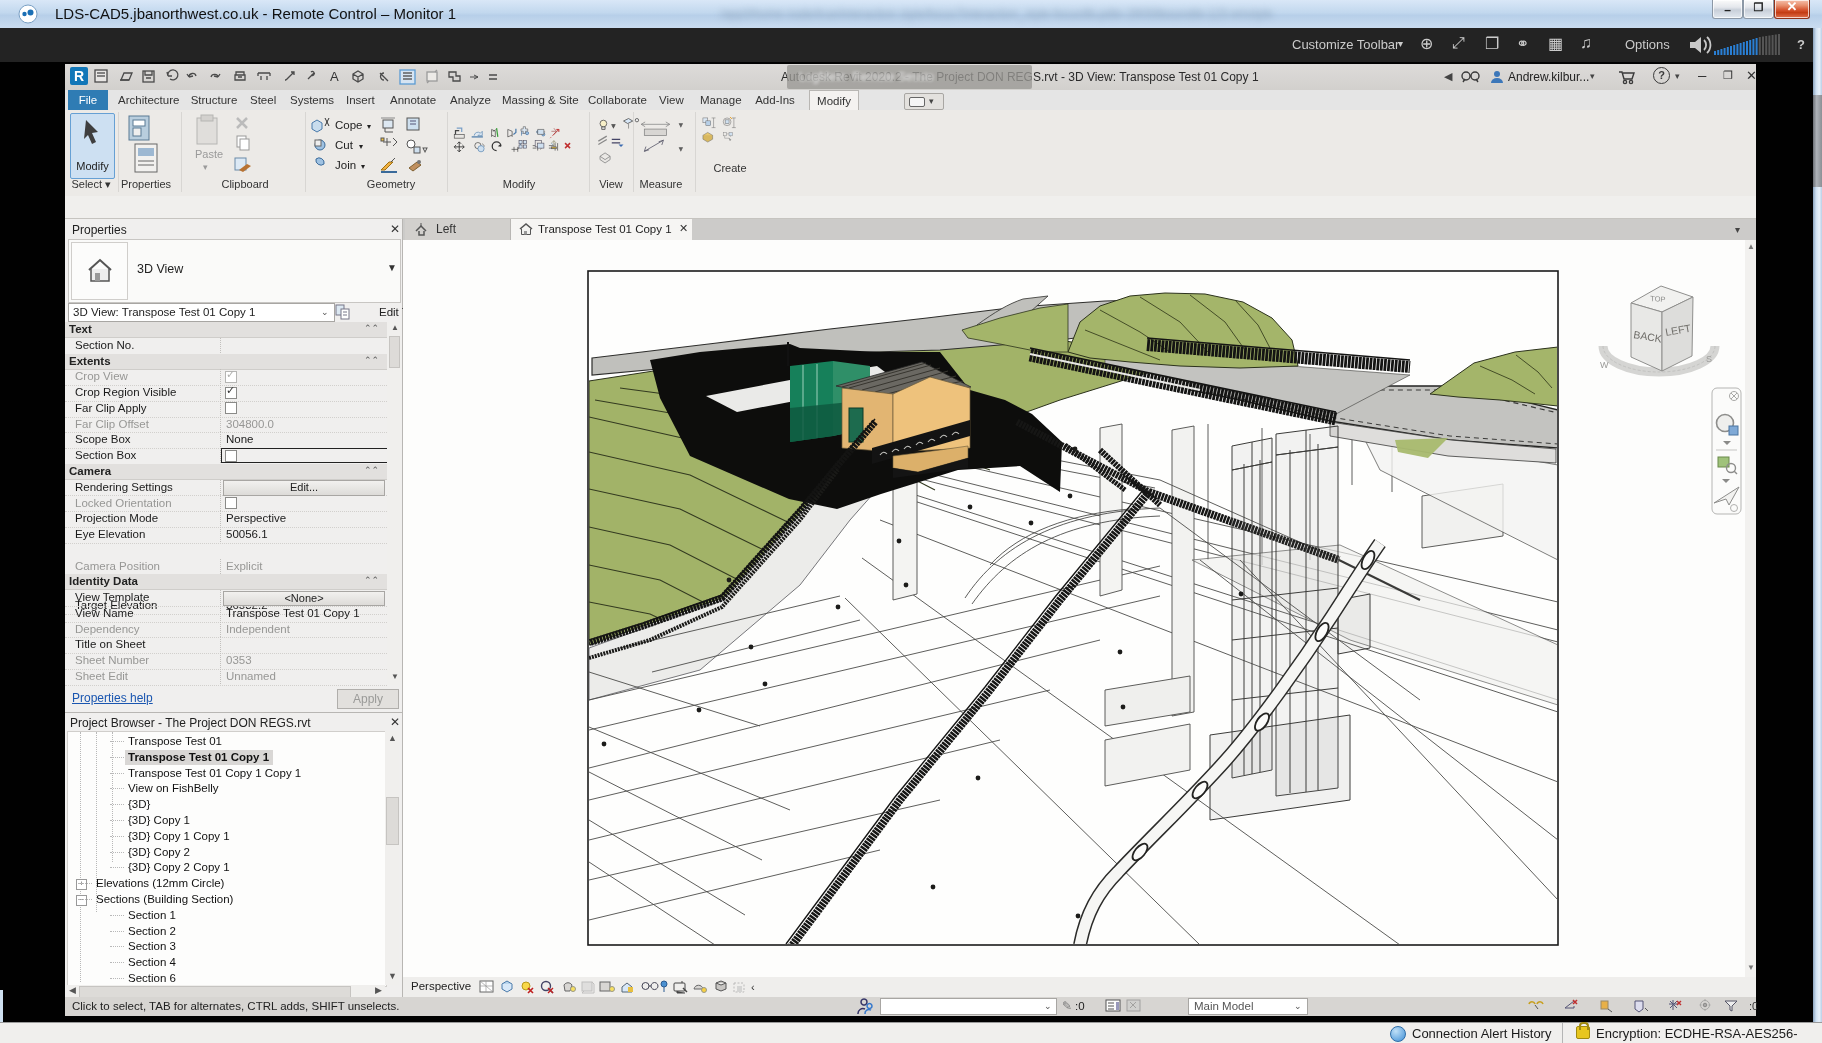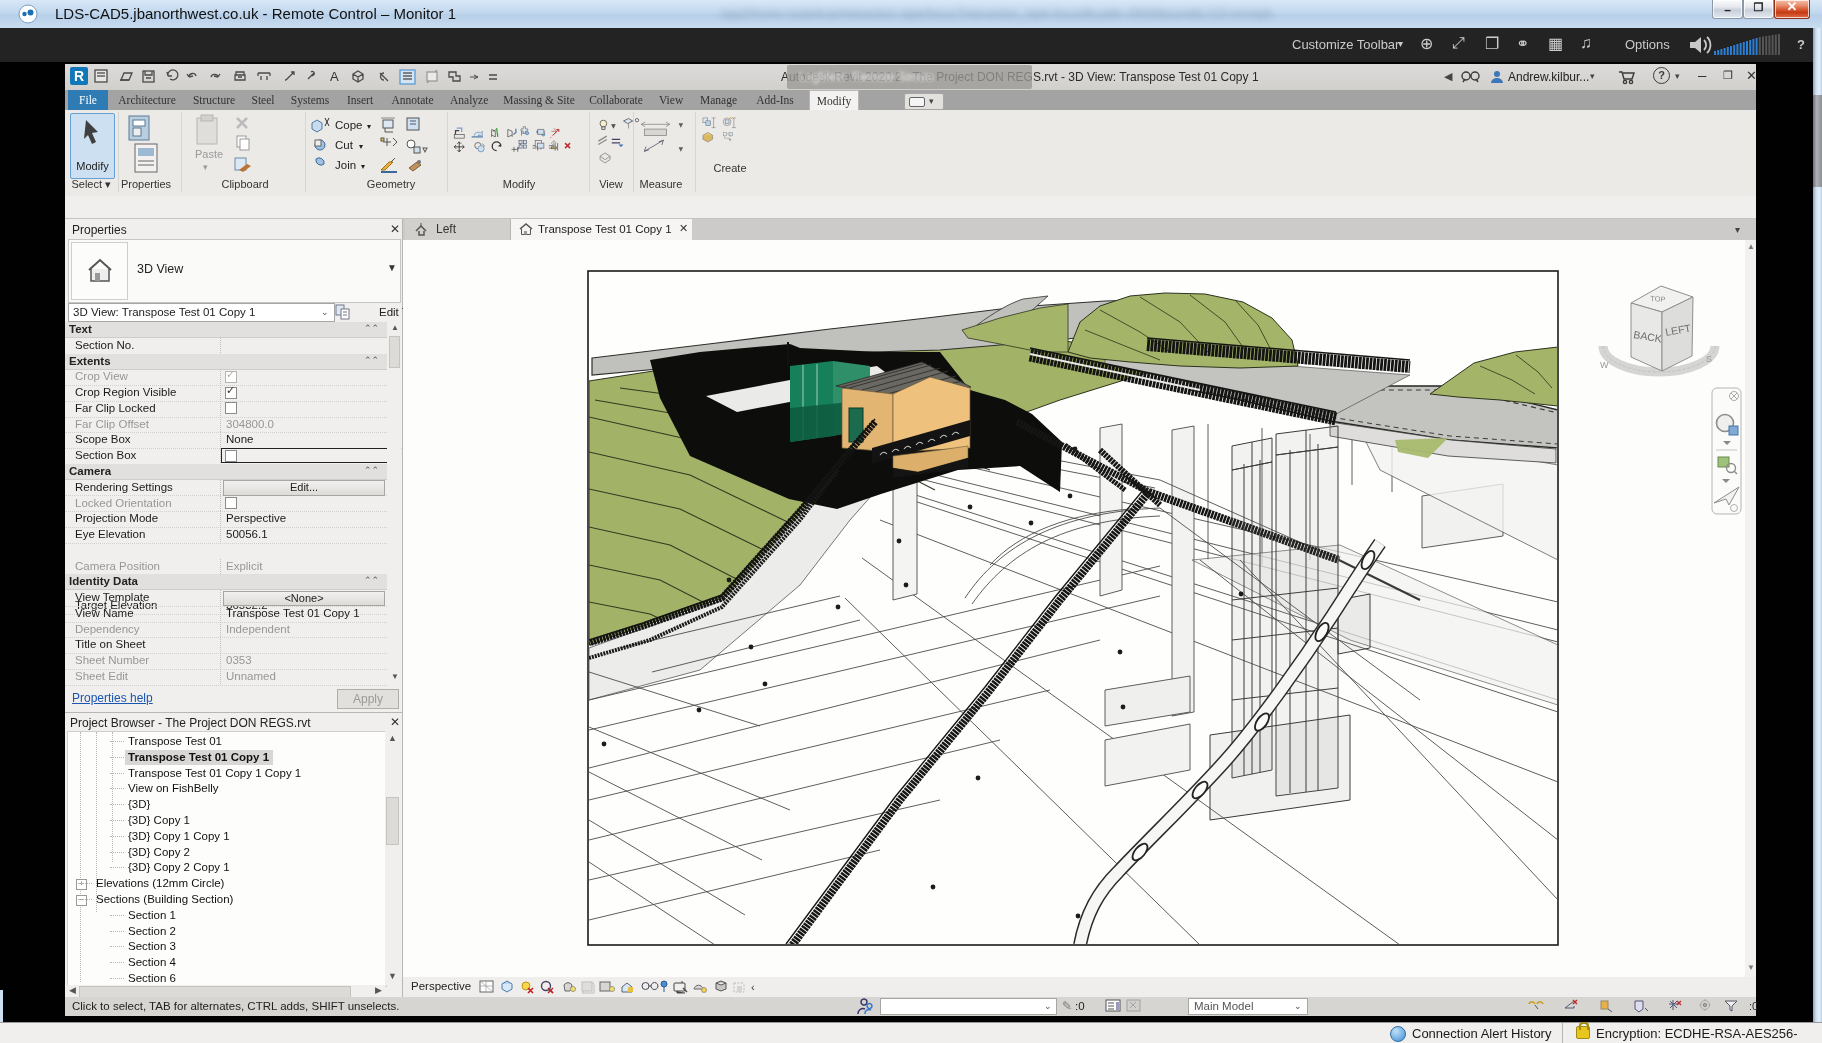--- a/index.html
+++ b/index.html
@@ -28,21 +28,21 @@
   
   #aeroR{left:1813px;top:28px;width:9px;height:994px;
     background:linear-gradient(90deg,#8aa3be,#cfe0f2 35%,#e8f1fa 70%,#b9cfe6);}
   #aeroThumb{left:1813px;top:95px;width:9px;height:92px;
     background:linear-gradient(90deg,#6b6f75,#aeb2b8 40%,#8c9095);}
   #aeroL{left:0px;top:990px;width:3px;height:32px;background:#cfe0f0;}
   
   #rwin{left:65px;top:64px;width:1691px;height:952px;background:#ececea;}
   #rtitle{left:65px;top:64px;width:1691px;height:26px;
     background:linear-gradient(#dddbd9,#d2d0cd);}
-  #rtabs{left:65px;top:90px;width:1691px;height:20px;background:#a3a3a3;font-family:Liberation Serif, serif;}
+  #rtabs{left:65px;top:90px;width:1691px;height:20px;background:#e5e5e5;}
   .rtab{top:0;height:20px;font-size:11.5px;color:#333;text-align:center;line-height:20px;white-space:nowrap;}
   #ribbon{left:65px;top:110px;width:1691px;height:86px;background:#eceae7;}
   #optbar{left:65px;top:196px;width:1691px;height:23px;background:#f0efed;
     border-bottom:1px solid #c6c4c0;box-sizing:border-box;}
   
   .palette{background:#f0efee;}
   .phead{font-size:12px;color:#222;}
   
   .trow{position:absolute;left:67px;width:316px;height:15.8px;font-size:11.5px;color:#111;white-space:nowrap;}
   
@@ -448,30 +448,30 @@
         <span style="position:absolute;left:160px;top:1.5px;width:10px;height:10px;background:#fff;border:1px solid #b5b5b3;"></span>
         <span style="position:absolute;left:161px;top:-1px;font-size:11px;color:#b0b0ae;">✓</span>
       </div>
       <div class="abs" style="left:0;top:63.1px;width:322px;height:15.77px;border-bottom:1px dotted #d2d0cd;">
         <span style="position:absolute;left:10px;top:1px;font-size:11.5px; color:#1a1a1a;">Crop Region Visible</span>
         <span style="position:absolute;left:155px;top:0;width:1px;height:15px;border-left:1px dotted #c2c0bd;"></span>
         <span style="position:absolute;left:160px;top:1.5px;width:10px;height:10px;background:#fff;border:1px solid #8a8a88;"></span>
         <span style="position:absolute;left:161px;top:-1px;font-size:11px;color:#333;">✓</span>
       </div>
       <div class="abs" style="left:0;top:78.8px;width:322px;height:15.77px;border-bottom:1px dotted #d2d0cd;">
-        <span style="position:absolute;left:10px;top:1px;font-size:11.5px; color:#1a1a1a;">Far Clip Locked</span>
+        <span style="position:absolute;left:10px;top:1px;font-size:11.5px; color:#1a1a1a;">Far Clip Apply</span>
         <span style="position:absolute;left:155px;top:0;width:1px;height:15px;border-left:1px dotted #c2c0bd;"></span>
         <span style="position:absolute;left:160px;top:1.5px;width:10px;height:10px;background:#fff;border:1px solid #8a8a88;"></span>
       </div>
       <div class="abs" style="left:0;top:94.6px;width:322px;height:15.77px;border-bottom:1px dotted #d2d0cd;">
         <span style="position:absolute;left:10px;top:1px;font-size:11.5px; color:#979795;">Far Clip Offset</span>
         <span style="position:absolute;left:155px;top:0;width:1px;height:15px;border-left:1px dotted #c2c0bd;"></span>
         <span style="position:absolute;left:161px;top:1px;font-size:11.5px;color:#979795;">304800.0</span>
       </div>
-      <div class="abs" style="left:0;top:110.4px;width:322px;height:15.77px;border-bottom:1px dotted #d2d0cd;padding-left:17px;">
+      <div class="abs" style="left:0;top:110.4px;width:322px;height:15.77px;border-bottom:1px dotted #d2d0cd;">
         <span style="position:absolute;left:10px;top:1px;font-size:11.5px; color:#1a1a1a;">Scope Box</span>
         <span style="position:absolute;left:155px;top:0;width:1px;height:15px;border-left:1px dotted #c2c0bd;"></span>
         <span style="position:absolute;left:161px;top:1px;font-size:11.5px;color:#1a1a1a;">None</span>
       </div>
       <div class="abs" style="left:0;top:126.2px;width:322px;height:15.77px;border-bottom:1px dotted #d2d0cd;">
         <span style="position:absolute;left:10px;top:1px;font-size:11.5px; color:#1a1a1a;">Section Box</span>
         <span style="position:absolute;left:155px;top:0;width:1px;height:15px;border-left:1px dotted #c2c0bd;"></span>
         <span style="position:absolute;left:160px;top:1.5px;width:10px;height:10px;background:#fff;border:1px solid #8a8a88;"></span>
         <span style="position:absolute;left:156px;top:0;width:170px;height:13px;border:1.5px solid #222;"></span>
       </div>

